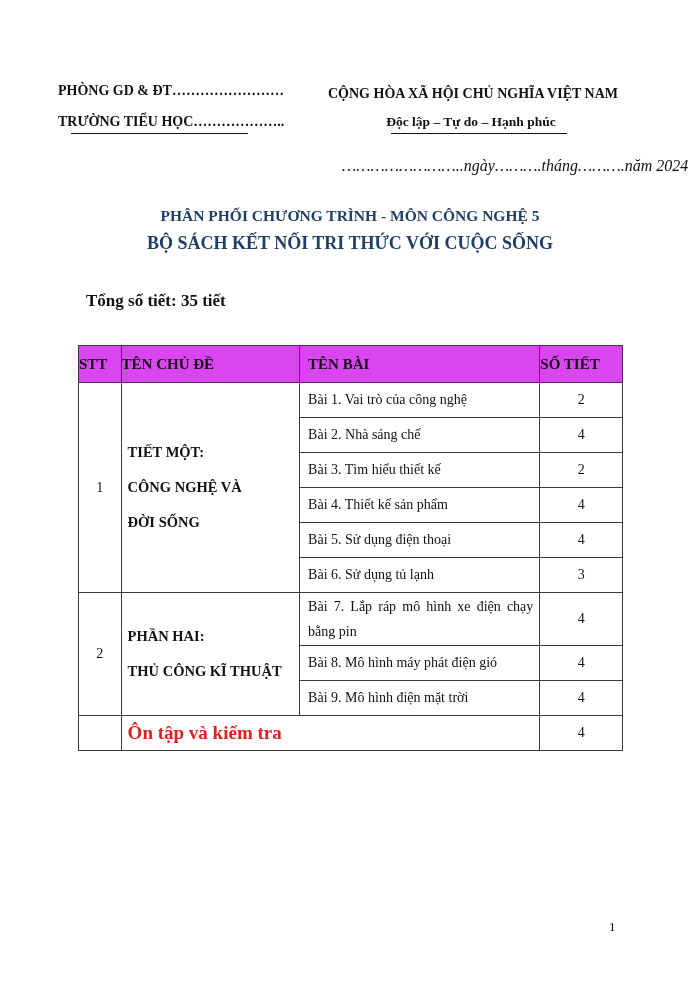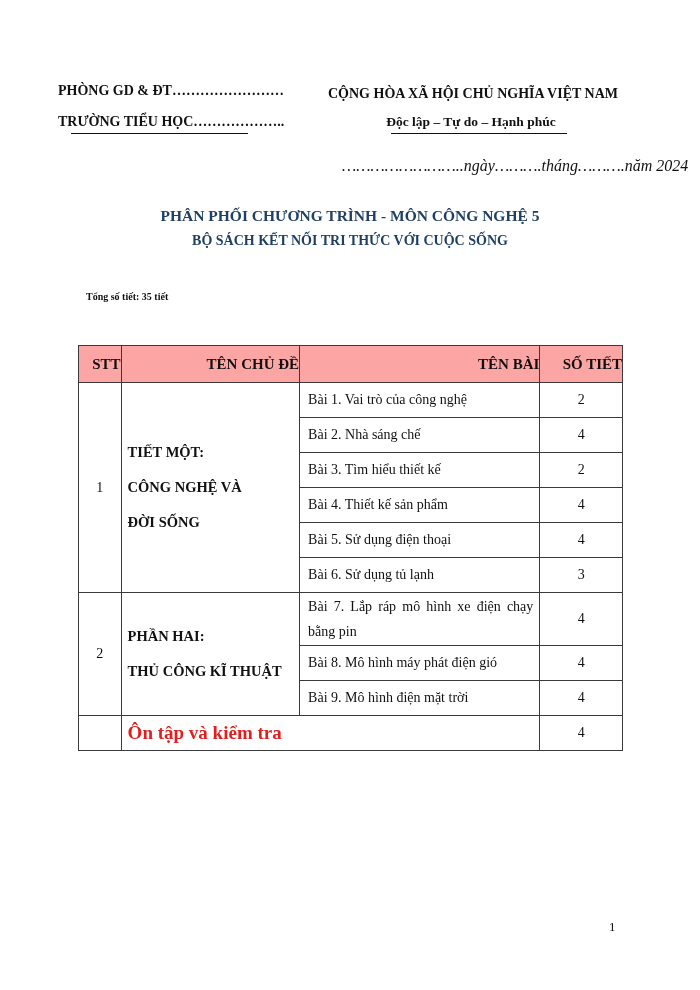--- a/index.html
+++ b/index.html
@@ -10,30 +10,30 @@
     .abs { position: absolute; }
     .bold { font-weight: bold; }
     .hdr-left1 { left: 58px; top: 83px; font-size: 14px; }
     .hdr-left2 { left: 58px; top: 114px; font-size: 14px; }
     .hdr-left-line { left: 71px; top: 133px; width: 177px; height: 0; border-top: 1px solid #111; }
     .hdr-right1 { left: 328px; top: 86px; font-size: 14px; }
     .hdr-right2 { left: 320px; top: 114px; width: 302px; text-align: center; font-size: 13.5px; }
     .hdr-right-line { left: 391px; top: 133px; width: 176px; height: 0; border-top: 1px solid #111; }
     .date-line { left: 342px; top: 157px; font-size: 16px; font-style: italic; }
     .title1 { left: 0; width: 700px; top: 207px; text-align: center; font-size: 15.5px; font-weight: bold; color: #1f3f64; }
-    .title2 { left: 0; width: 700px; top: 233px; text-align: center; font-size: 14px; font-weight: bold; color: #1f3f64; }
-    .total { left: 86px; top: 291px; font-size: 10px; font-weight: bold; }
+    .title2 { left: 0; width: 700px; top: 233px; text-align: center; font-size: 18px; font-weight: bold; color: #1f3f64; }
+    .total { left: 86px; top: 291px; font-size: 17px; font-weight: bold; }
 
     table.dist {
       position: absolute; left: 78px; top: 345px; width: 545px;
       border-collapse: collapse; font-size: 14px;
     }
     table.dist td, table.dist th { border: 1px solid #3a3a3a; padding: 0; }
     table.dist th {
-      background: #fca5a5; height: 36px; font-size: 15px; font-weight: bold; text-align: right;
+      background: #d946ef; height: 36px; font-size: 15px; font-weight: bold; text-align: left;
     }
     .c-stt { width: 42px; text-align: center; }
     .c-topic { width: 175px; margin-top: 32px; }
     .c-lesson { width: 231px; padding-left: 8px !important; }
     .c-count { width: 83px; text-align: center; }
     tr.r td { height: 34px; }
     tr.r2 td { height: 52px; }
     .topic-cell { font-weight: bold; font-size: 14.5px; padding-left: 6px !important; line-height: 35px; }
     .lesson2 { line-height: 25px; text-align: justify; text-align-last: left; padding-right: 6px !important; }
     .review { color: #e02020; font-weight: bold; font-size: 19px; padding-left: 6px !important; }

